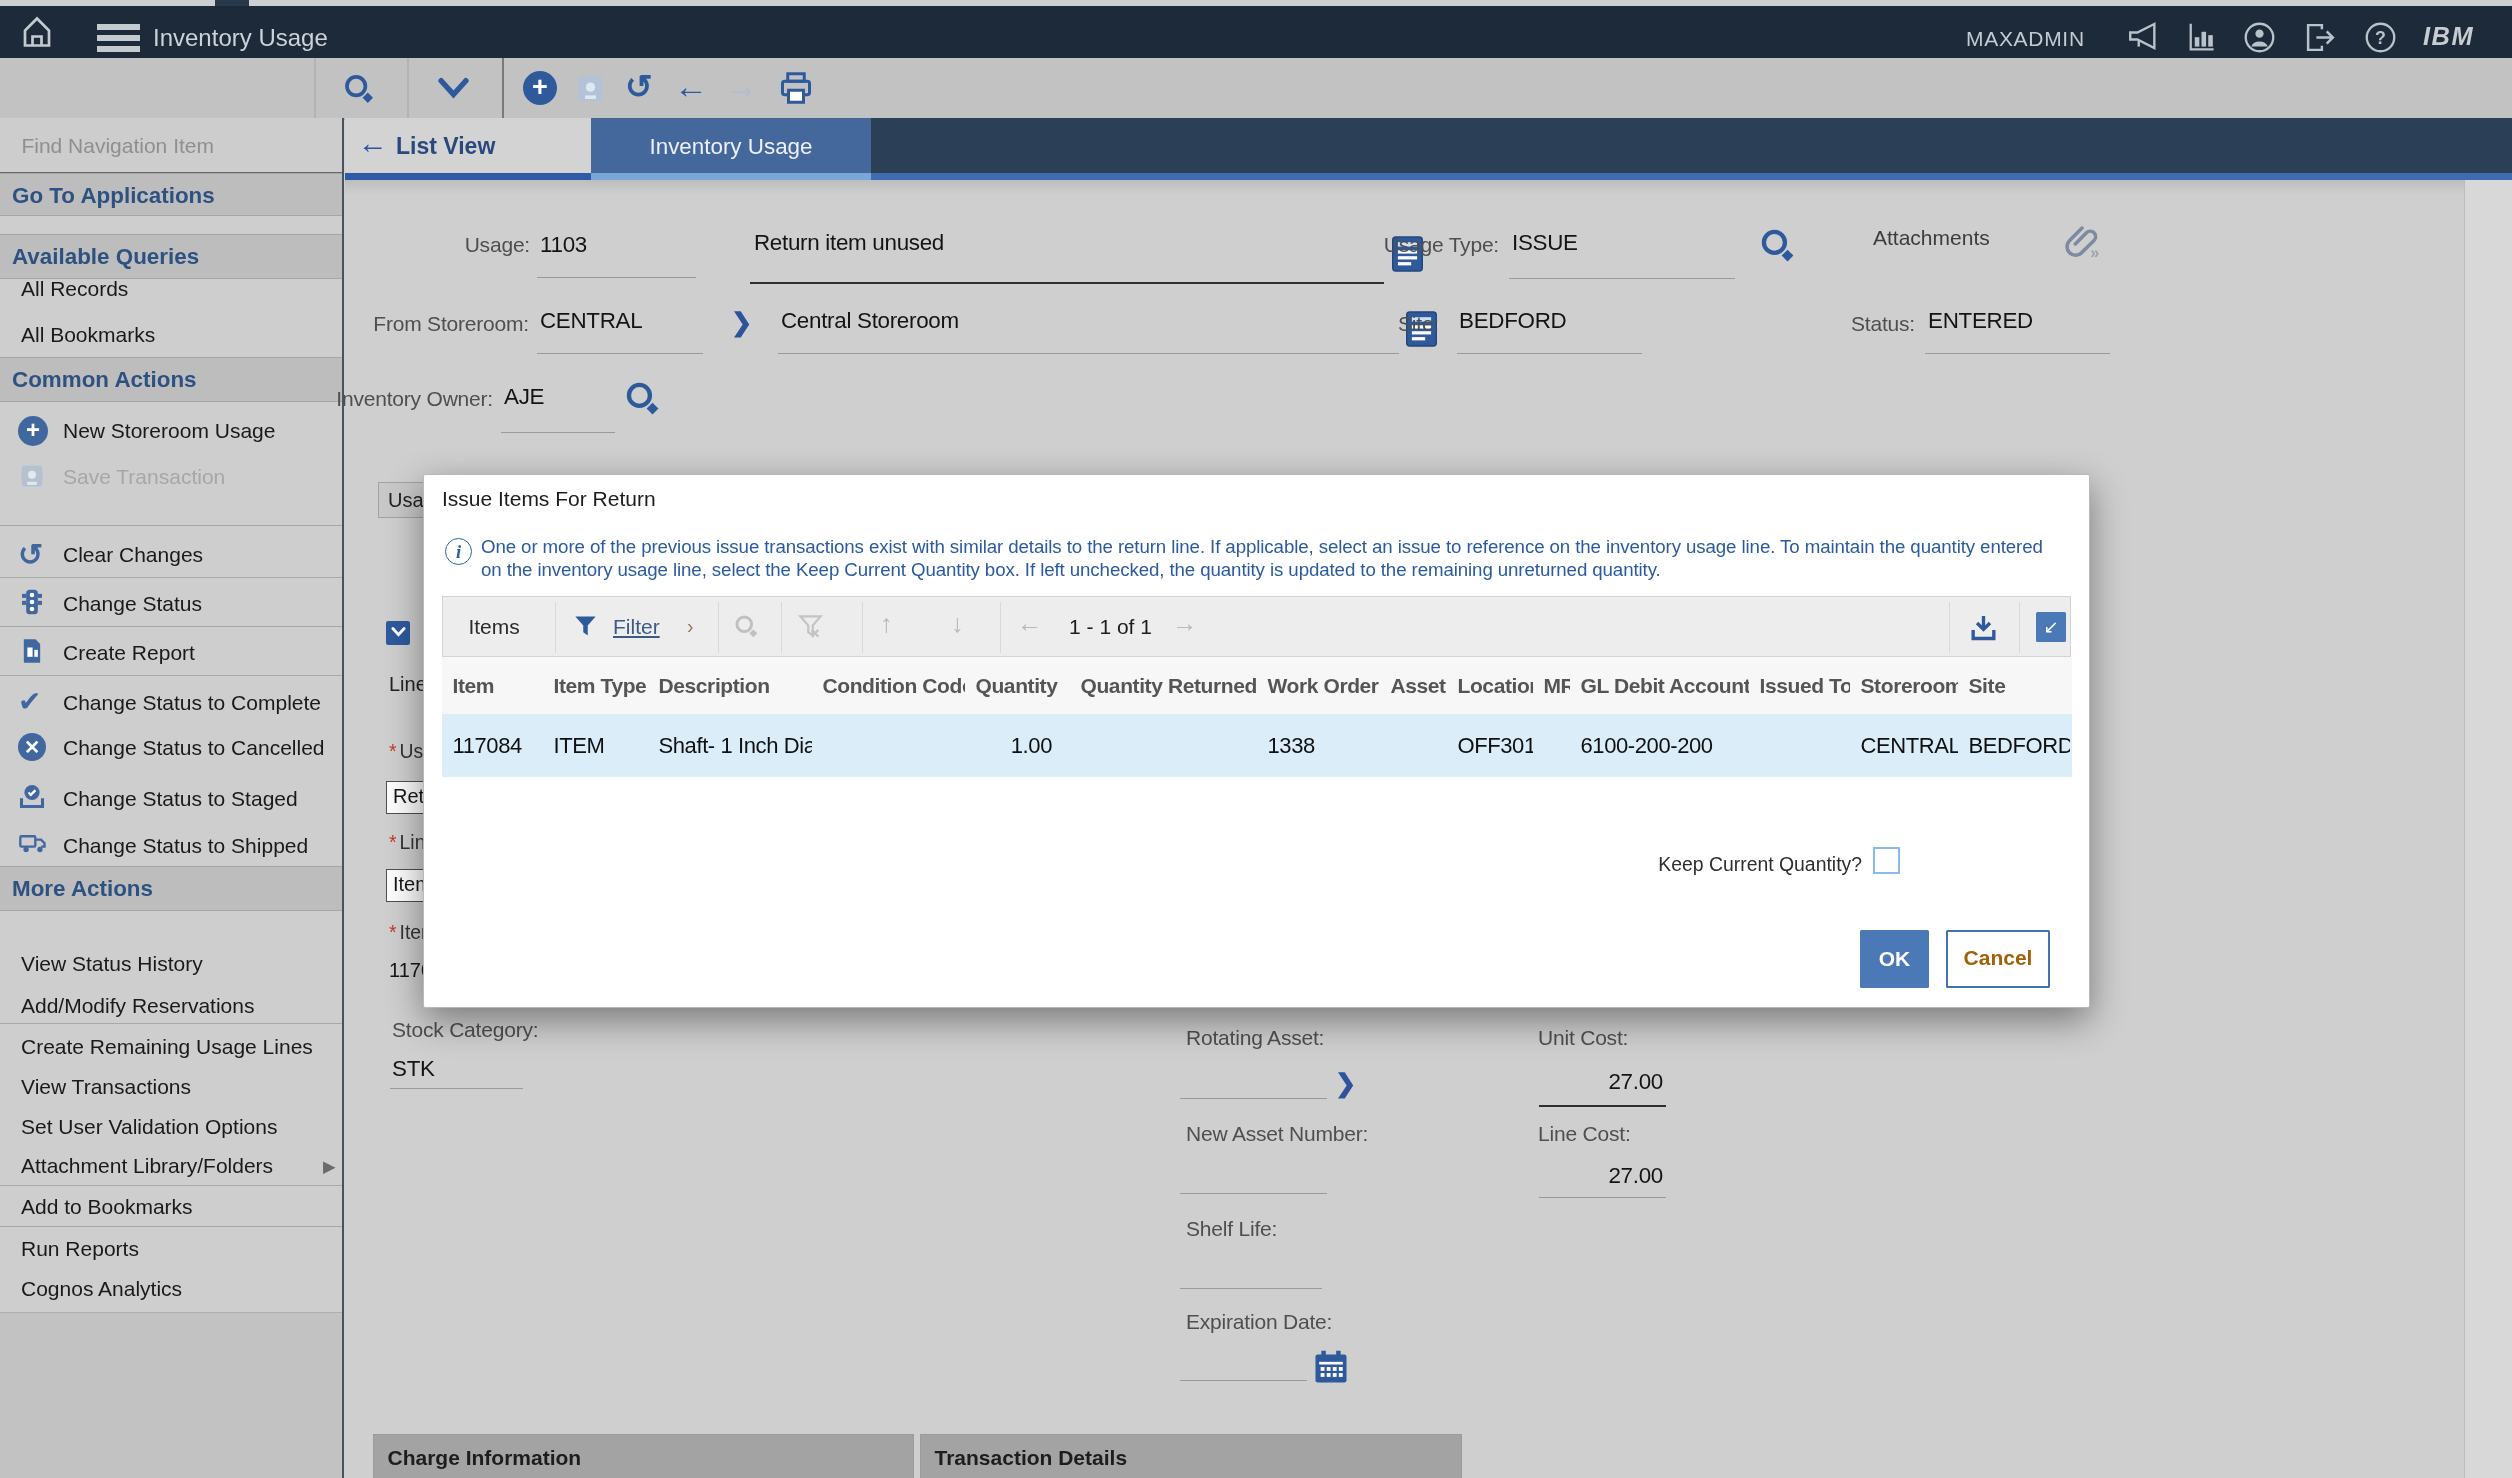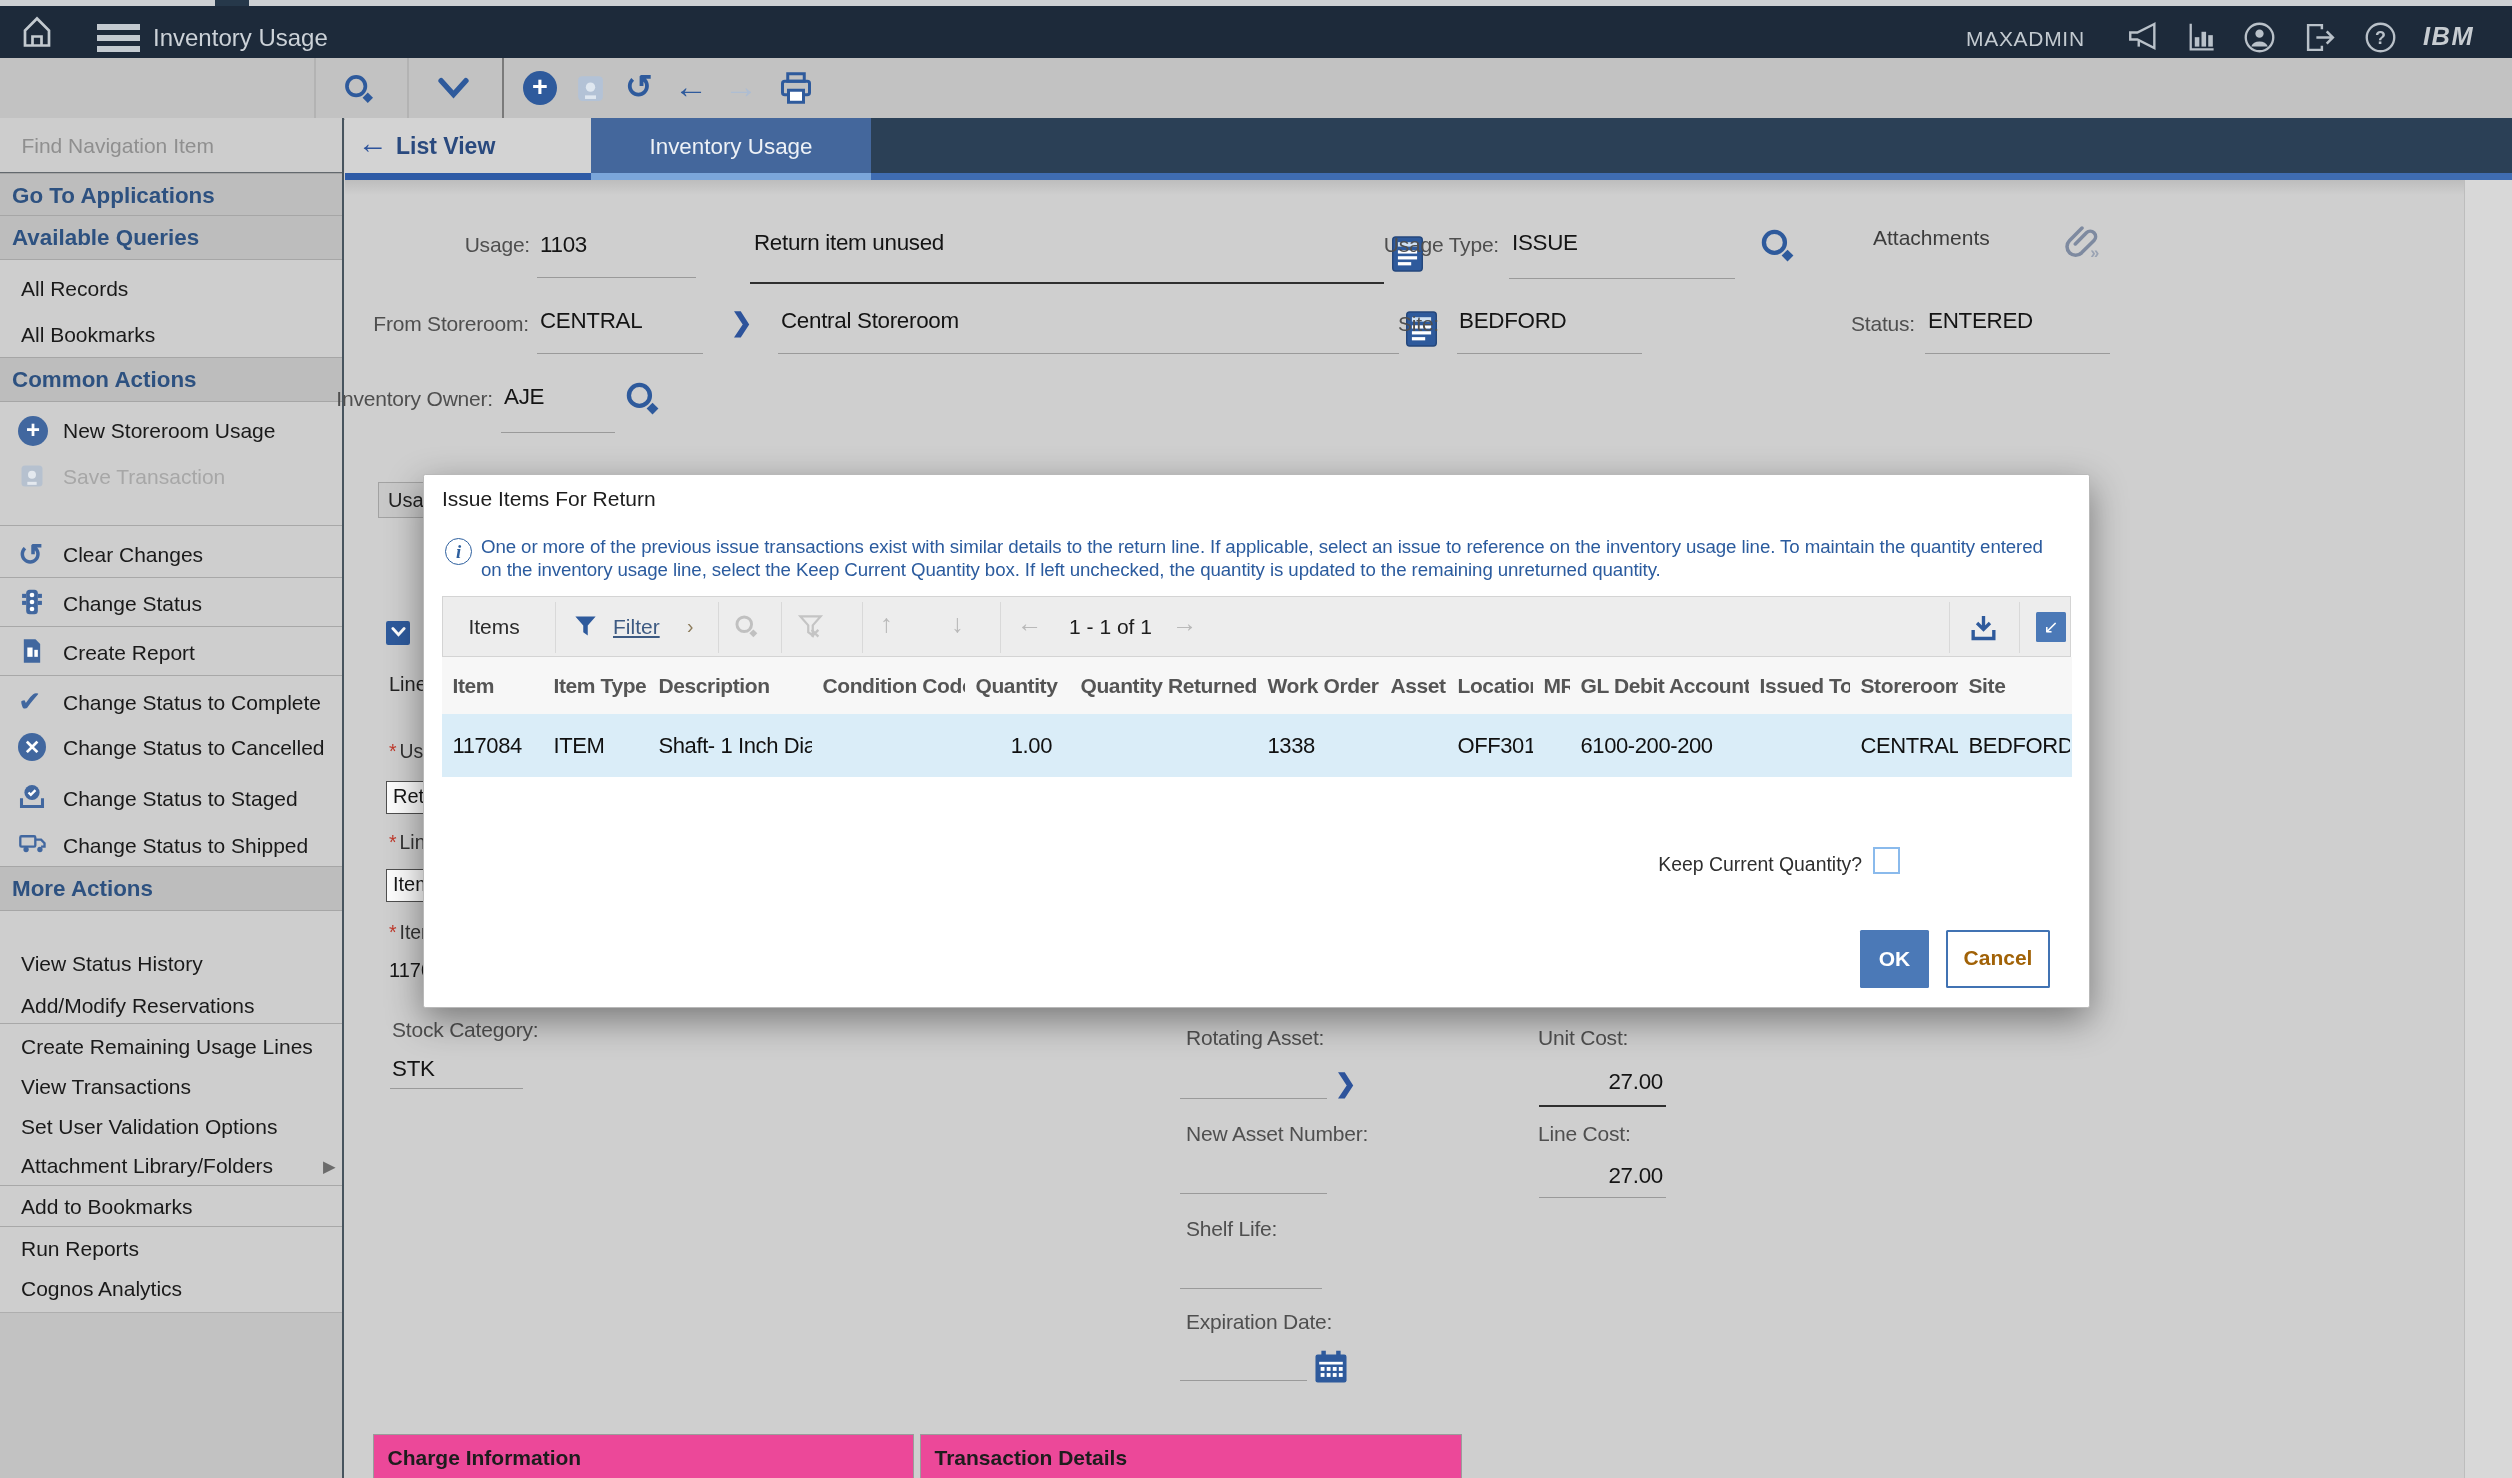--- a/index.html
+++ b/index.html
@@ -48,21 +48,21 @@
   .vc{font-size:22px;color:#101010;line-height:63px;padding-left:10.5px;box-sizing:border-box;
       white-space:nowrap;overflow:hidden;letter-spacing:-0.4px;}
   .c0{width:101px}.c1{width:105px}.c2{width:164px}.c3{width:153px}.c4{width:105px}.c5{width:187px}
   .c6{width:123px}.c7{width:67px}.c8{width:86px}.c9{width:37px}.c10{width:179px}.c11{width:101px}
   .c12{width:108px}.c13{width:112px}
   .c4.vc{text-align:right;padding-right:18px;}
   .frag{z-index:5;}
   .fragbox{border:1.5px solid #4f4f4f;background:#fcfcfc;font-size:20px;color:#161616;
            line-height:28px;padding-left:6px;white-space:nowrap;overflow:hidden;}
   .req{color:#c0392b;margin-right:3px;}
-  .secbox{background:#ec4899;border:0.7px solid #9b9b9b;box-sizing:border-box;
+  .secbox{background:#a3a3a3;border:0.7px solid #9b9b9b;box-sizing:border-box;
           font-weight:bold;font-size:21px;color:#1d1d1d;padding:10.5px 0 0 13.5px;}
   .chev{color:#2d539b;font-weight:bold;}
 </style>
 </head>
 <body>
 
 <div id="screen">
 
   <div class="abs" id="topstrip">
     <div class="abs" style="left:215px;top:0;width:34px;height:6px;background:#26384a;"></div>
@@ -154,21 +154,21 @@
         </svg>
     </span>
   </div>
 
   <div class="abs" id="sidebar">
     <div class="abs" style="left:0;top:0;width:342px;height:54px;background:#cdcdcd;border-bottom:1.5px solid #63696e;">
       <input style="position: absolute; left: 19.4px; top: 12px; width: 299px; height: 30px; border: none; background: transparent; font-size: 21px; color: rgb(68, 68, 68); outline: none;" placeholder="Find Navigation Item">
     </div>
 
     <div class="sband" style="top:55px;">Go To Applications</div>
-    <div class="sband" style="top:97px;height:45px;">Available Queries</div>
+    <div class="sband" style="top:116px;height:45px;">Available Queries</div>
 
     <span class="sitem" style="left:21px;top:159px;">All Records</span>
     <span class="sitem" style="left:21px;top:205px;">All Bookmarks</span>
 
     <div class="sband" style="top:239px;height:45px;">Common Actions</div>
 
     <span class="sic" style="top:298px;width:30px;height:30px;border-radius:50%;background:#41679f;color:#fff;font-size:24px;font-weight:bold;text-align:center;line-height:28px;">+</span>
     <span class="sitem" style="left:63px;top:301px;">New Storeroom Usage</span>
 
     <span class="sic" style="top:344px;">

